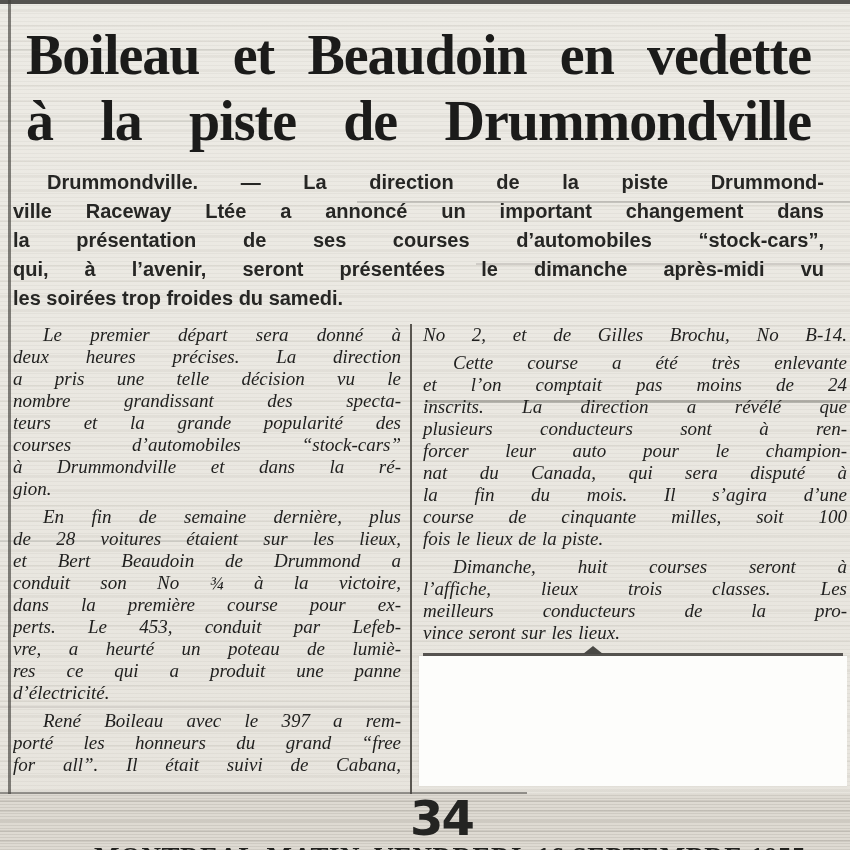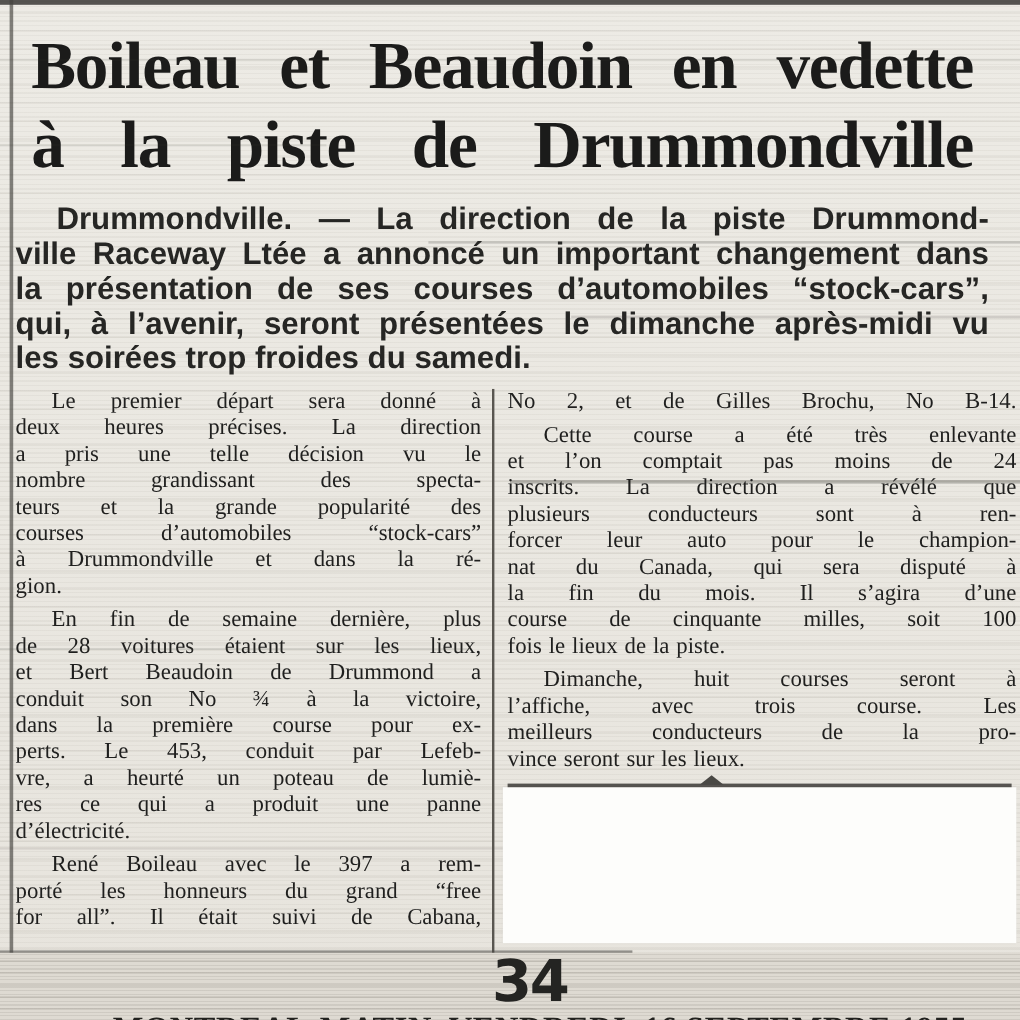--- a/index.html
+++ b/index.html
@@ -17,31 +17,31 @@
     font-family:"Liberation Serif", serif;
   }
   .top-rule{position:absolute;top:0;left:0;right:0;height:4px;background:#2e2d2b;opacity:.8;}
   .left-rule{position:absolute;top:0;bottom:0;left:8px;width:3px;background:#44423e;opacity:.65;}
 
   .artifact{position:absolute;background:#3c3a35;pointer-events:none;}
 
   .headline{margin:22px 39px 0 26px;font-weight:700;font-size:56px;line-height:66px;color:#1b1b1a;letter-spacing:-1px;}
   .headline .hline{text-align:justify;text-align-last:justify;white-space:normal;}
 
-  .lede{margin:14px 26px 0 13px;font-family:"Liberation Sans", sans-serif;font-weight:700;font-size:26px;line-height:29px;color:#262624;}
+  .lede{margin:14px 26px 0 13px;font-family:"Liberation Sans", sans-serif;font-weight:700;font-size:20px;line-height:29px;color:#262624;}
   .lede .line{text-align:justify;text-align-last:justify;}
   .lede .line.last{text-align-last:left;}
   .lede .line.indent{text-indent:34px;}
 
   .columns{display:flex;margin:11px 3px 0 13px;height:474px;overflow:hidden;}
   .col-left{width:397px;box-sizing:border-box;padding-right:9px;}
   .col-right{flex:1;box-sizing:border-box;border-left:2px solid #595650;padding-left:11px;position:relative;}
 
   .bodytext{font-size:19px;line-height:22px;word-spacing:1px;}
-  .para{margin-top:6px;}
+  .para{margin-top:6px;font-style:italic;}
   .para:first-child{margin-top:0;}
   .para .line{text-align:justify;text-align-last:justify;}
   .para .line.last{text-align-last:left;}
   .para .line.indent{text-indent:30px;}
 
   .end-rule{margin-top:9px;margin-right:4px;position:relative;border-top:3px solid #3d3b38;opacity:.85;}
   .end-rule .marker{position:absolute;top:-10px;left:38%;width:0;height:0;
     border-left:10px solid transparent;border-right:10px solid transparent;border-bottom:8px solid #2f2e2b;}
   .blank-box{margin-top:0;margin-left:-4px;margin-right:-1px;height:130px;background:#fdfdfb;box-shadow:0 0 2px rgba(0,0,0,0.08);}
 
@@ -124,21 +124,21 @@
             <div class="line ">inscrits. La direction a révélé que</div>
             <div class="line ">plusieurs conducteurs sont à ren-</div>
             <div class="line ">forcer leur auto pour le champion-</div>
             <div class="line ">nat du Canada, qui sera disputé à</div>
             <div class="line ">la fin du mois. Il s’agira d’une</div>
             <div class="line ">course de cinquante milles, soit 100</div>
             <div class="line last">fois le lieux de la piste.</div>
           </div>
           <div class="para">
             <div class="line indent">Dimanche, huit courses seront à</div>
-            <div class="line ">l’affiche, avec trois course. Les</div>
+            <div class="line ">l’affiche, lieux trois classes. Les</div>
             <div class="line ">meilleurs conducteurs de la pro-</div>
             <div class="line last">vince seront sur les lieux.</div>
           </div>
         </div>
       <div class="end-rule">
         <div class="marker"></div>
       </div>
       <div class="blank-box"></div>
     </div>
   </div>

